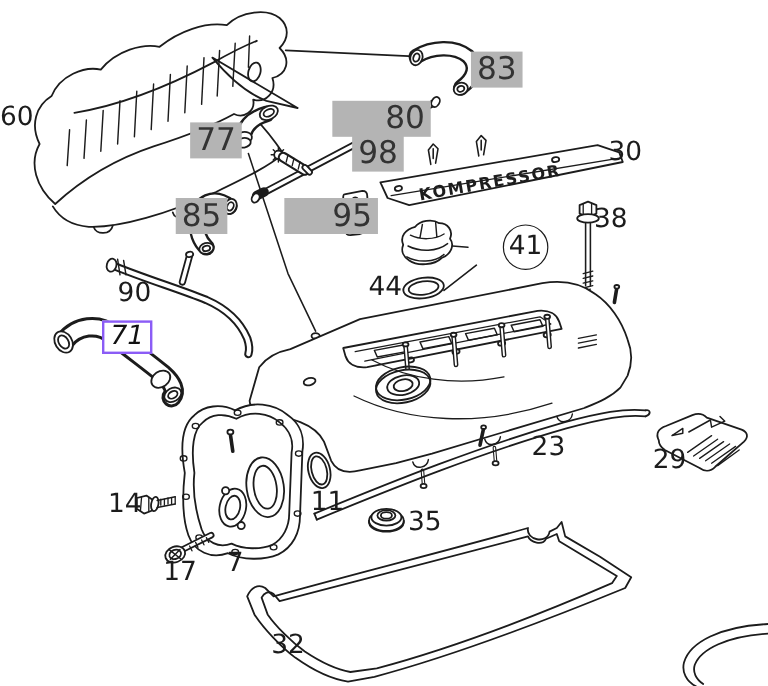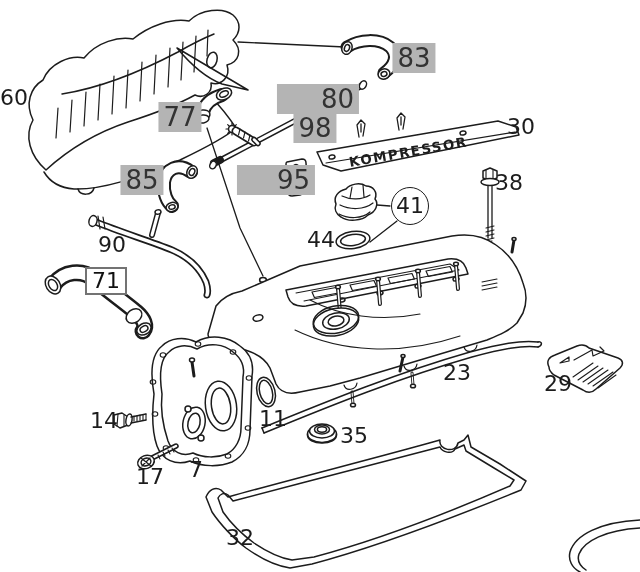--- a/index.html
+++ b/index.html
@@ -3,23 +3,23 @@
 <meta charset="utf-8">
 <style>
   html,body{margin:0;padding:0;background:#fff;}
   #stage{position:relative;width:640px;height:572px;background:#fff;overflow:hidden;
          font-family:"DejaVu Sans","Liberation Sans",sans-serif;}
   #art{position:absolute;left:0;top:0;}
   #labels{position:absolute;left:0;top:0;width:100%;height:100%;}
   .lbl{position:absolute;transform:translate(-50%,-50%);line-height:1;white-space:nowrap;
        font-size:22px;color:#1c1c1c;cursor:pointer;}
   .lbl.gray{background:#b4b4b4;color:#333;padding:2px 5px;font-size:26px;}
-  .lbl.blue-box{border:2px solid #737373;background:#fff;color:#111;padding:1px 5px;}
+  .lbl.blue-box{border:2px solid #8b5cf6;background:#fff;color:#111;padding:1px 5px;font-style:italic;}
   .lbl.circle{width:36px;height:36px;border:1.6px solid #1c1c1c;border-radius:50%;
-              background:#fff;display:flex;align-items:center;justify-content:center;}
+              background:#fff;display:flex;align-items:center;justify-content:center;margin-left:28px;}
 </style>
 </head>
 <body>
 
 <div id="stage">
 <svg id="art" width="640" height="572" viewBox="0 0 640 572" xmlns="http://www.w3.org/2000/svg">
 <g fill="none" stroke="#1c1c1c" stroke-width="1.5" stroke-linecap="round" stroke-linejoin="round">
 
   <g>
     <path fill="#fff" d="M 46,170 C 30,156 24,136 33,120 C 25,104 30,88 43,80 C 50,63 70,55 84,58
@@ -283,21 +283,21 @@
 
 </g>
 </svg>
 <div id="labels">
       <div class="lbl plain" style="left: 14px; top: 98px;">60</div>
       <div class="lbl gray" style="left: 414px; top: 58px;">83</div>
       <div class="lbl gray" style="left: 318px; top: 99px; padding-left: 44px;">80</div>
       <div class="lbl gray" style="left: 180px; top: 117px;">77</div>
       <div class="lbl gray" style="left: 272px; top: 128px; margin-left: 43px;">98</div>
       <div class="lbl plain" style="left: 501px; top: 127px; margin-left: 20px;">30</div>
-      <div class="lbl gray" style="left: 142px; top: 180px;">85</div>
+      <div class="lbl gray" style="left: 168px; top: 180px;">85</div>
       <div class="lbl gray" style="left: 276px; top: 180px; padding-left: 40px;">95</div>
       <div class="lbl plain" style="left: 509px; top: 183px; text-align: right;">38</div>
       <div class="lbl circle" style="left: 410px; top: 206px;">41</div>
       <div class="lbl plain" style="left: 321px; top: 240px;">44</div>
       <div class="lbl plain" style="left: 112px; top: 245px;">90</div>
       <div class="lbl blue-box" style="left: 106px; top: 281px;">71</div>
       <div class="lbl plain" style="left: 429px; top: 373px; margin-left: 28px;">23</div>
       <div class="lbl plain" style="left: 558px; top: 384px;">29</div>
       <div class="lbl plain" style="left: 273px; top: 419px;">11</div>
       <div class="lbl plain" style="left: 104px; top: 421px;">14</div>

